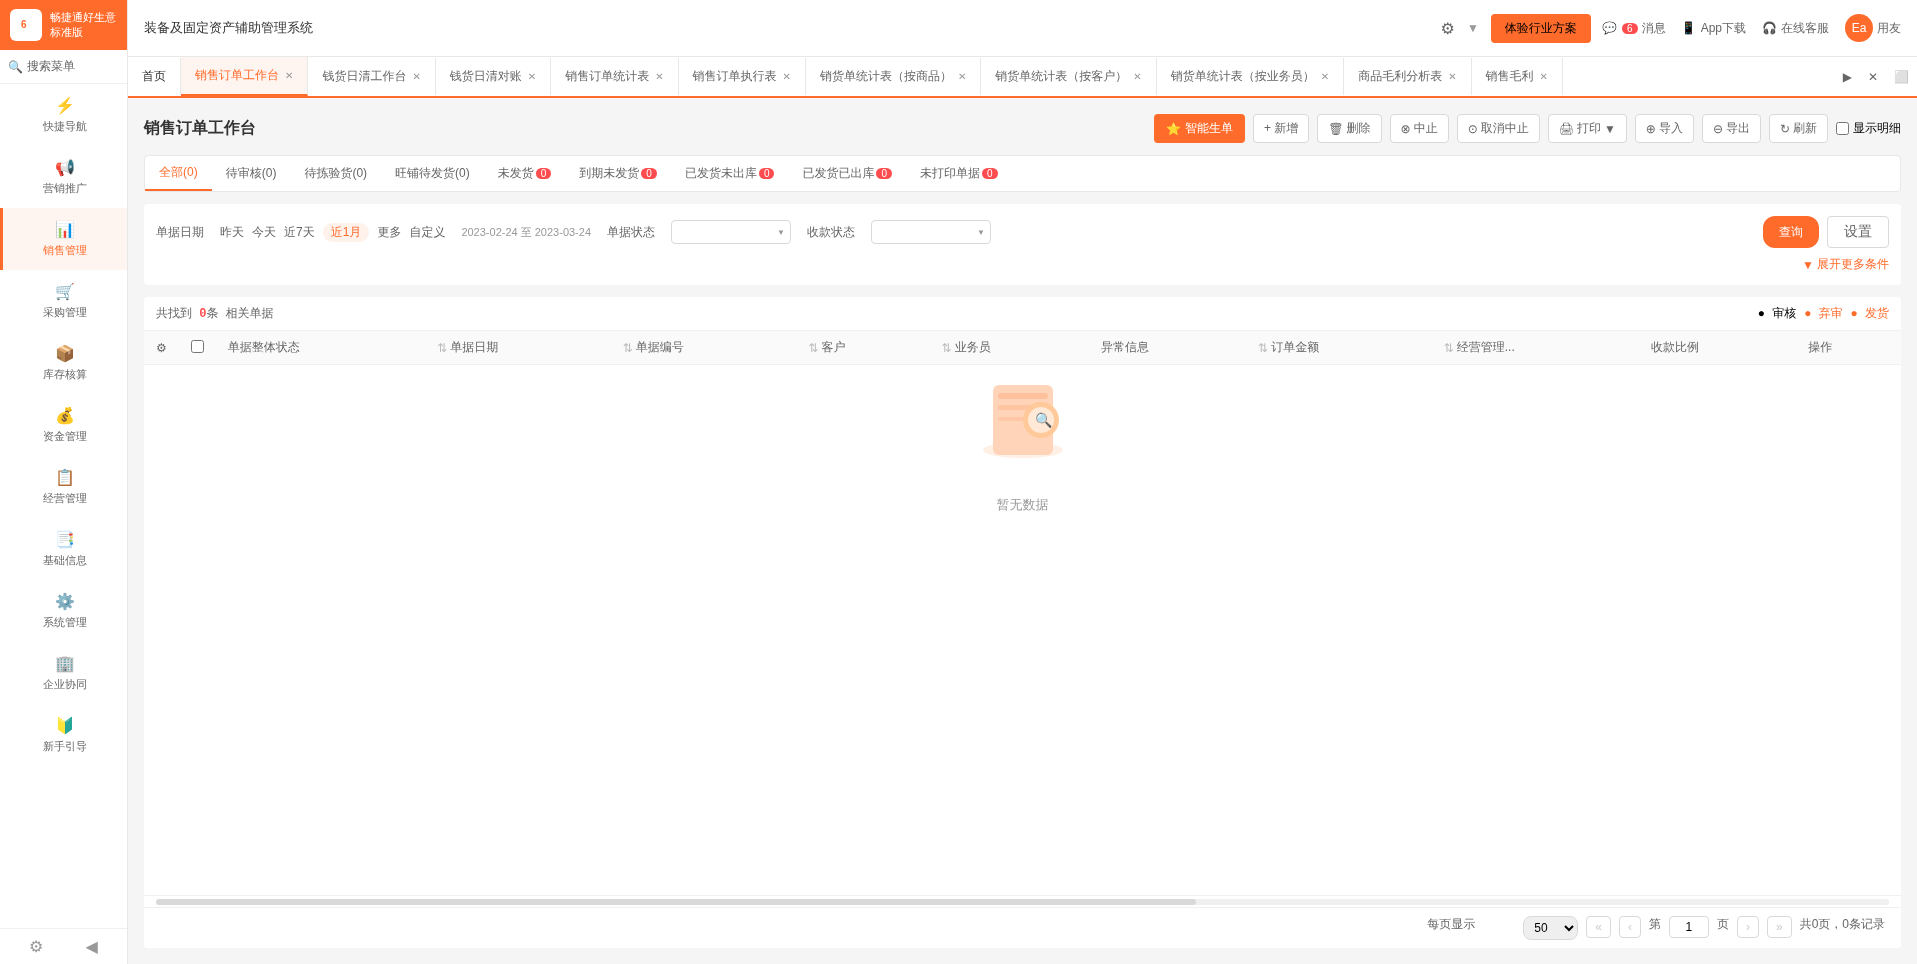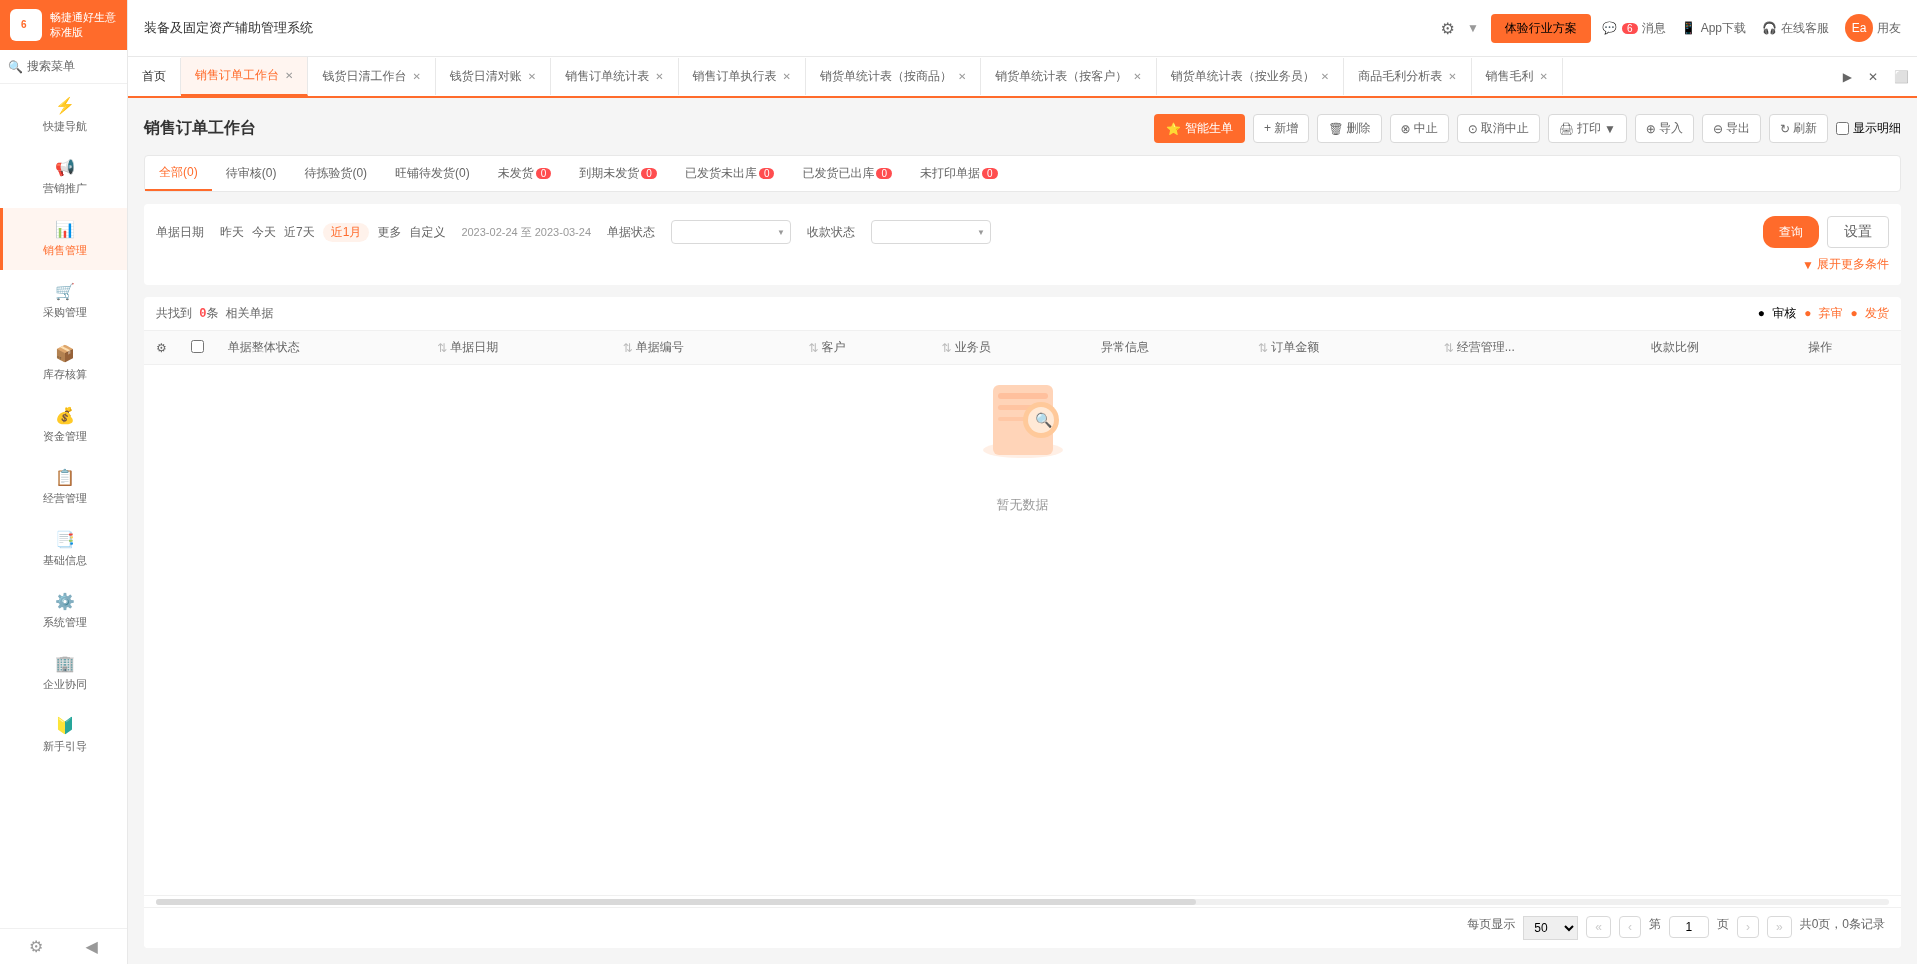--- a/index.html
+++ b/index.html
@@ -90,21 +90,21 @@
     .col-checkbox { width: 30px; }
     .col-settings { width: 30px; }
 
     
     .empty-state { flex: 1; display: flex; flex-direction: column; align-items: center; justify-content: center; gap: 12px; }
     .empty-text { color: #999; font-size: 13px; }
 
     
     .pagination { padding: 8px 16px; display: flex; align-items: flex-start; justify-content: flex-end; gap: 8px; border-top: 1px solid #f0f0f0; background: #fff; }
     .pagination-label { color: #666; font-size: 12px; }
-    .pagination-select { border: 1px solid #d9d9d9; border-radius: 0; padding: 3px 6px; font-size: 12px; }
+    .pagination-select { border: 1px solid #d9d9d9; border-radius: 8px; padding: 3px 6px; font-size: 12px; margin-left: 40px; }
     .pagination-btn { border: 1px solid #d9d9d9; background: #fff; padding: 3px 8px; cursor: pointer; font-size: 12px; border-radius: 4px; color: #666; }
     .pagination-btn:disabled { color: #ccc; cursor: not-allowed; }
     .pagination-info { color: #666; font-size: 12px; }
     .pagination-input { border: 1px solid #d9d9d9; border-radius: 4px; width: 40px; padding: 3px 6px; font-size: 12px; text-align: center; }
 
     
     .scroll-bar-area { height: 12px; background: #fff; display: flex; align-items: center; padding: 0 12px; border-top: 1px solid #f0f0f0; }
     .scroll-track { flex: 1; height: 6px; background: #f0f0f0; border-radius: 3px; position: relative; }
     .scroll-thumb { position: absolute; left: 0; top: 0; height: 100%; width: 60%; background: #d9d9d9; border-radius: 3px; }
   </style>

